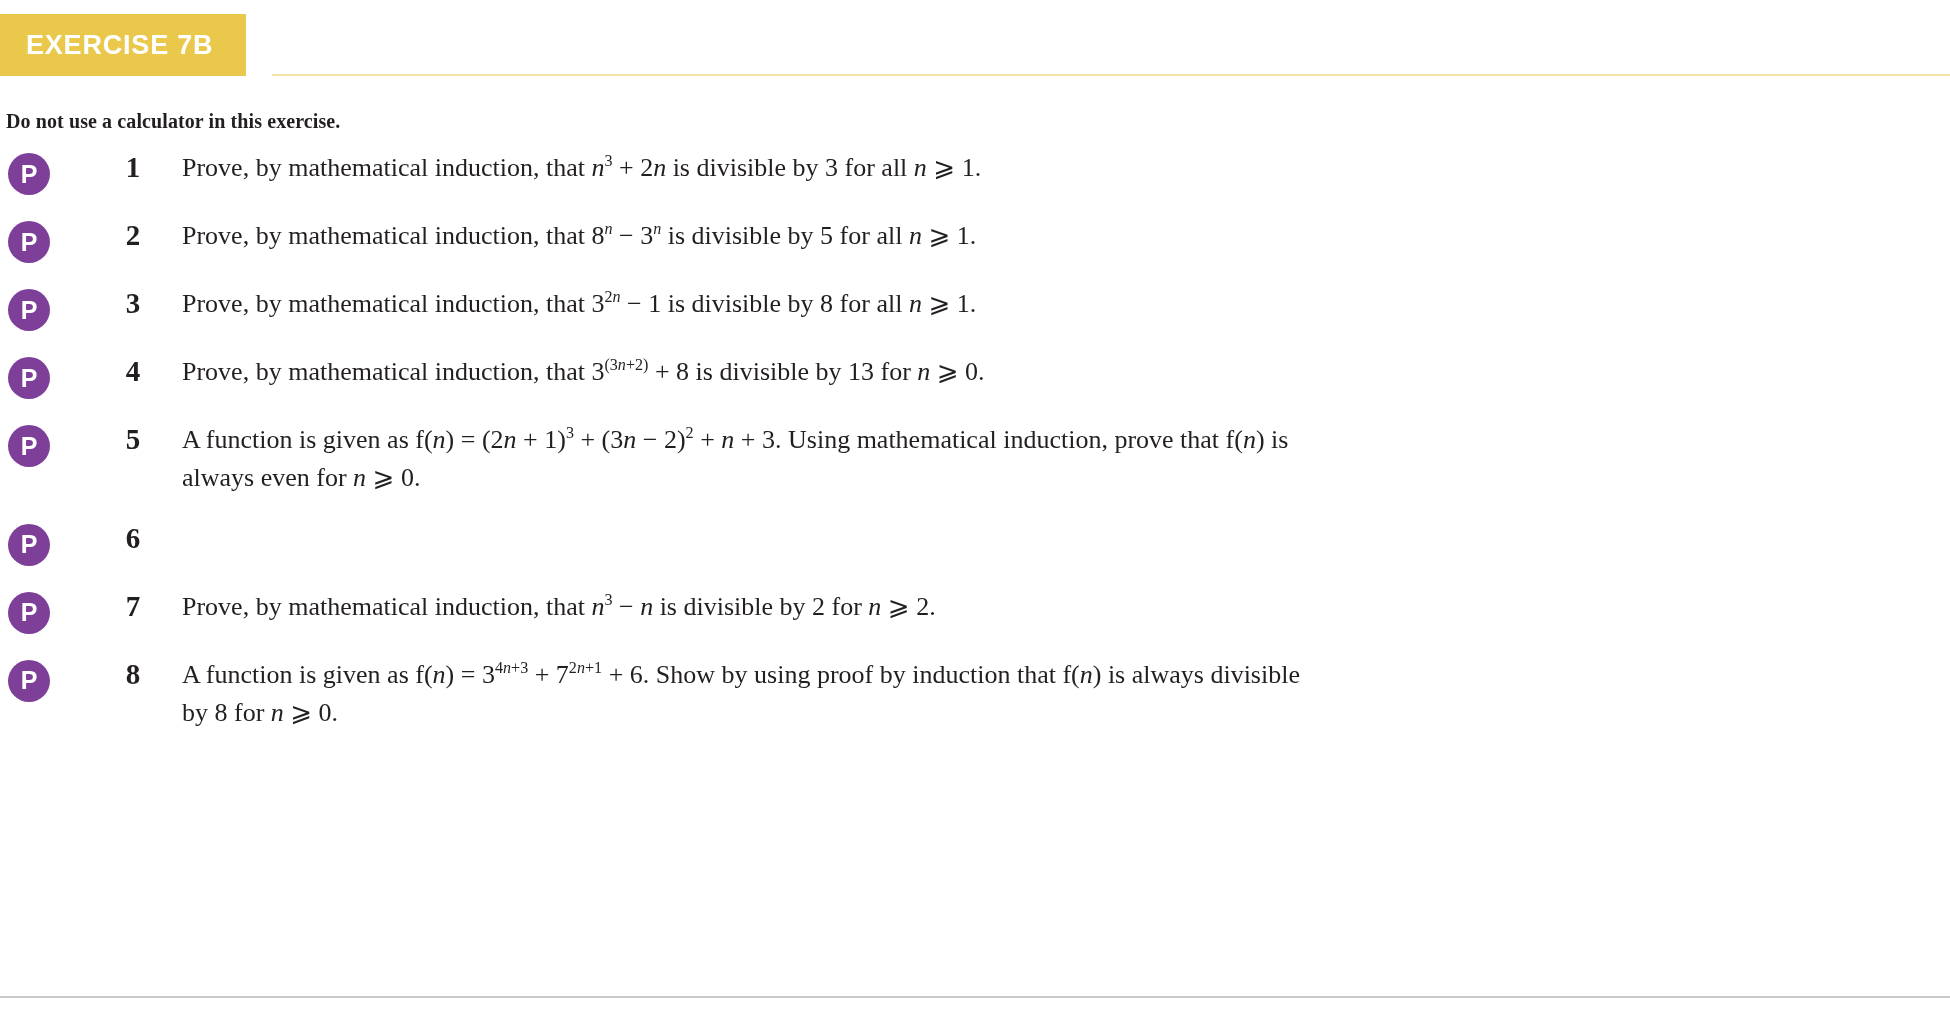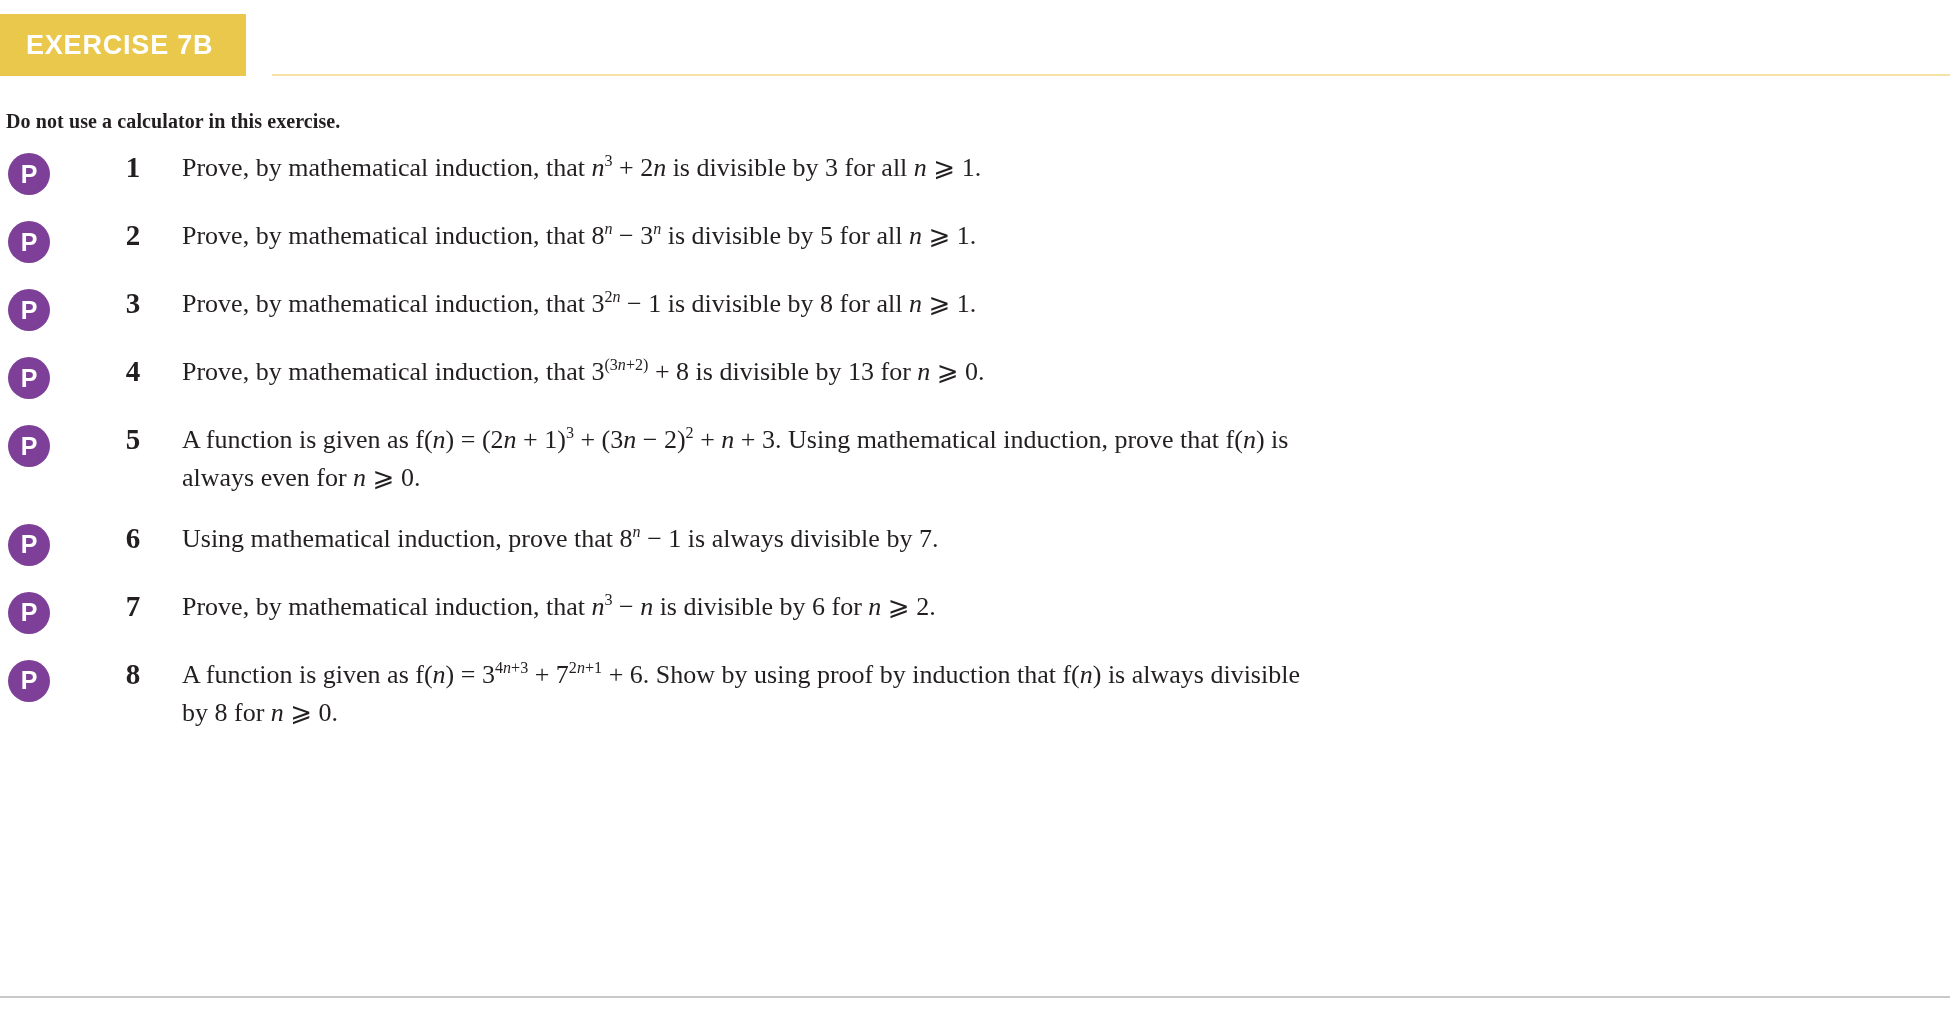--- a/index.html
+++ b/index.html
@@ -164,29 +164,26 @@
       <div class="badge" style="background: rgb(125, 63, 152);">P</div>
       <div class="qnum">5</div>
       <div class="qtext">
         <span class="ln"><span class="mu">A function is given as  f(</span><span class="m">n</span><span class="mu">) = (2</span><span class="m">n</span><span class="mu"> + 1)</span><sup class="mu">3</sup><span class="mu"> + (3</span><span class="m">n</span><span class="mu"> − 2)</span><sup class="mu">2</sup><span class="mu"> + </span><span class="m">n</span><span class="mu"> + 3. Using mathematical induction, prove that f(</span><span class="m">n</span><span class="mu">) is</span></span>
         <span class="ln"><span class="mu">always even for  </span><span class="m">n</span><span class="mu"> ⩾ 0.</span></span>
       </div>
     </div>
     <div class="question-row">
       <div class="badge" style="background: rgb(125, 63, 152);">P</div>
       <div class="qnum">6</div>
-      <div class="qtext">
-        <span class="ln"><span class="mu">Using mathematical induction, prove that  </span><span class="mu">8</span><sup class="m">n</sup><span class="mu"> − 1  is always divisible by 7.</span></span>
-      </div>
     </div>
     <div class="question-row">
       <div class="badge" style="background: rgb(125, 63, 152);">P</div>
       <div class="qnum">7</div>
       <div class="qtext">
-        <span class="ln"><span class="mu">Prove, by mathematical induction, that  </span><span class="m">n</span><sup class="mu">3</sup><span class="mu"> − </span><span class="m">n</span><span class="mu">  is divisible by 6 for  </span><span class="m">n</span><span class="mu"> ⩾ 2.</span></span>
+        <span class="ln"><span class="mu">Prove, by mathematical induction, that  </span><span class="m">n</span><sup class="mu">3</sup><span class="mu"> − </span><span class="m">n</span><span class="mu">  is divisible by 2 for  </span><span class="m">n</span><span class="mu"> ⩾ 2.</span></span>
       </div>
     </div>
     <div class="question-row">
       <div class="badge" style="background: rgb(125, 63, 152);">P</div>
       <div class="qnum">8</div>
       <div class="qtext">
         <span class="ln"><span class="mu">A function is given as  f(</span><span class="m">n</span><span class="mu">) = 3</span><sup class="mu"><span class="mu">4</span><span class="m">n</span><span class="mu">+</span><span class="mu">3</span></sup><span class="mu"> + 7</span><sup class="mu"><span class="mu">2</span><span class="m">n</span><span class="mu">+</span><span class="mu">1</span></sup><span class="mu"> + 6. Show by using proof by induction that f(</span><span class="m">n</span><span class="mu">) is always divisible</span></span>
         <span class="ln"><span class="mu">by 8 for  </span><span class="m">n</span><span class="mu"> ⩾ 0.</span></span>
       </div>
     </div>

